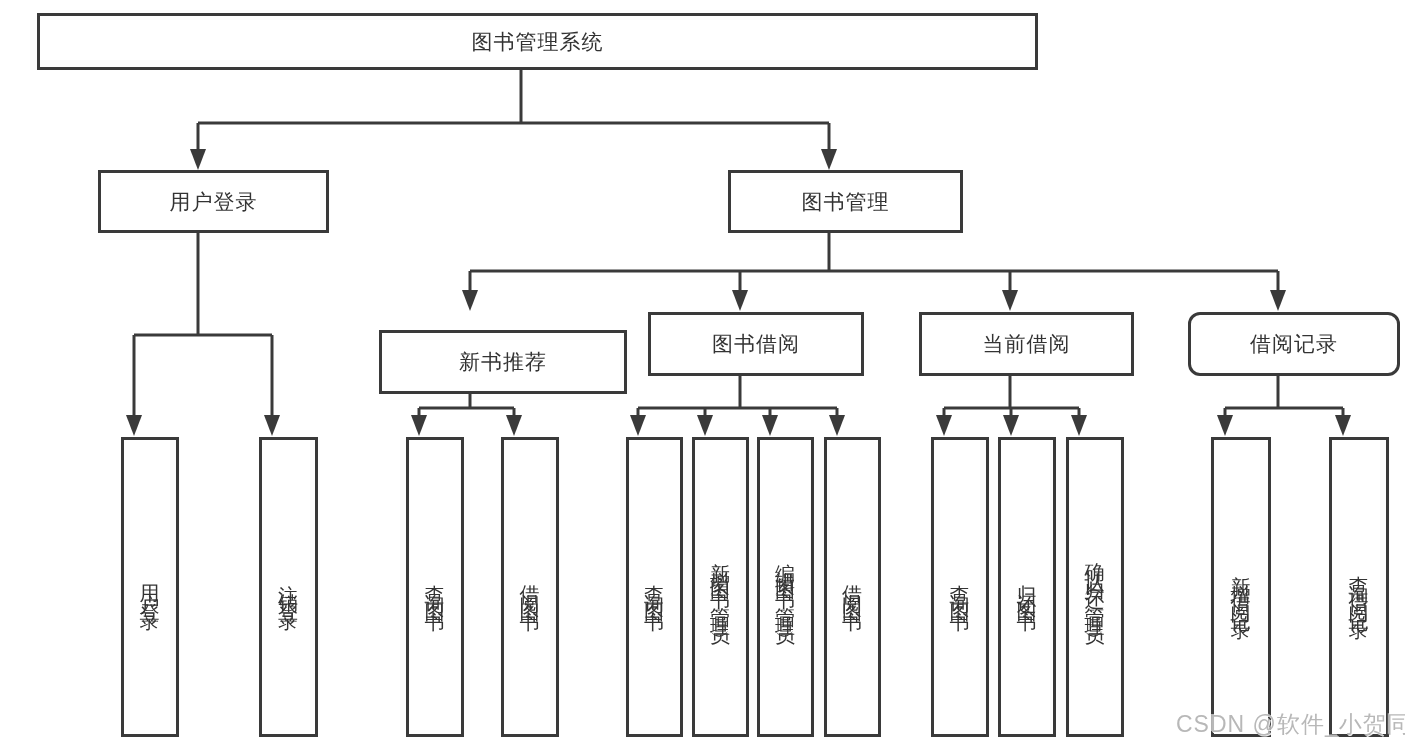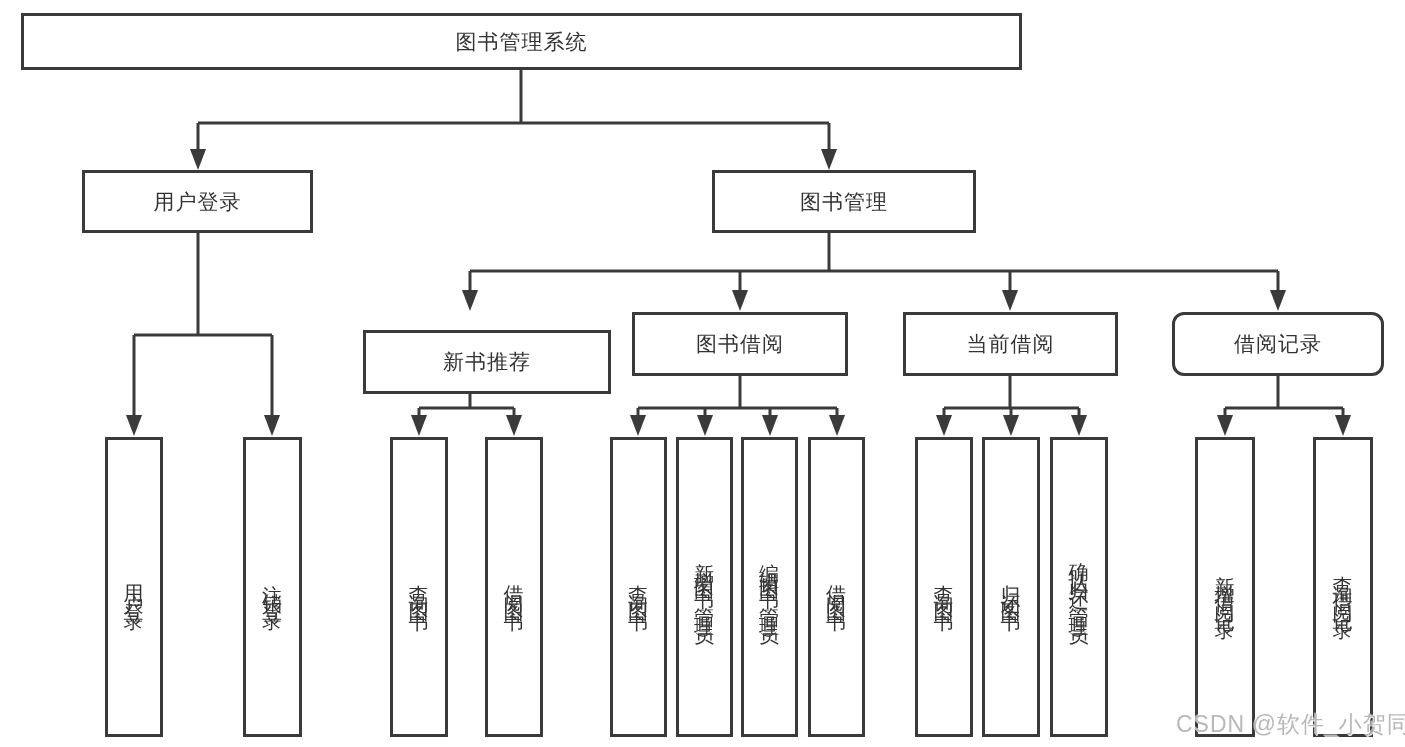--- a/index.html
+++ b/index.html
@@ -21,20 +21,21 @@
   }
   .box {
     position: absolute;
     box-sizing: border-box;
     background: #ffffff;
     border: 3px solid #3a3a3a;
     display: flex;
     align-items: center;
     justify-content: center;
     z-index: 2;
+    margin-left: 16px;
   }
   .hlabel {
     color: #333333;
     font-size: 21px;
     letter-spacing: 1px;
     white-space: nowrap;
   }
   .vlabel {
     color: #333333;
     font-size: 20px;
@@ -128,21 +129,21 @@
     </g>
   </svg>
 
   <div class="box" style="left:21px; top:13px; width:1001px; height:57px;">
     <span class="hlabel">图书管理系统</span>
   </div>
 
   <div class="box" style="left:82px; top:170px; width:231px; height:63px;">
     <span class="hlabel">用户登录</span>
   </div>
-  <div class="box" style="left:712px; top:170px; width:264px; height:63px;">
+  <div class="box" style="left:712px; top:170px; width:235px; height:63px;">
     <span class="hlabel">图书管理</span>
   </div>
 
   <div class="box" style="left:363px; top:330px; width:248px; height:64px;">
     <span class="hlabel">新书推荐</span>
   </div>
   <div class="box" style="left:632px; top:312px; width:216px; height:64px;">
     <span class="hlabel">图书借阅</span>
   </div>
   <div class="box" style="left:903px; top:312px; width:215px; height:64px;">

